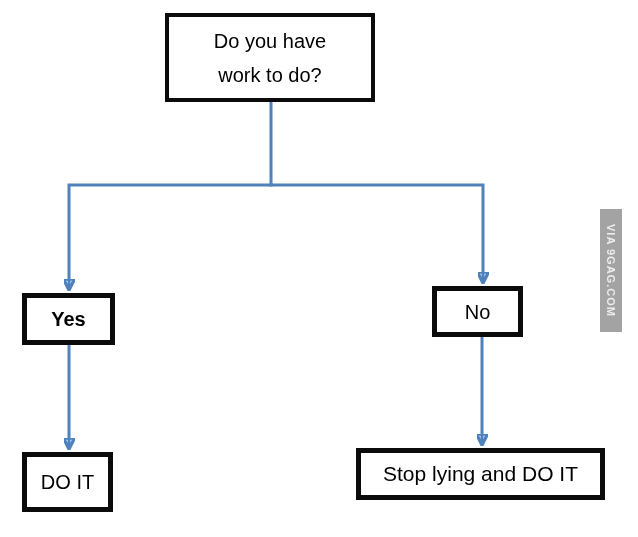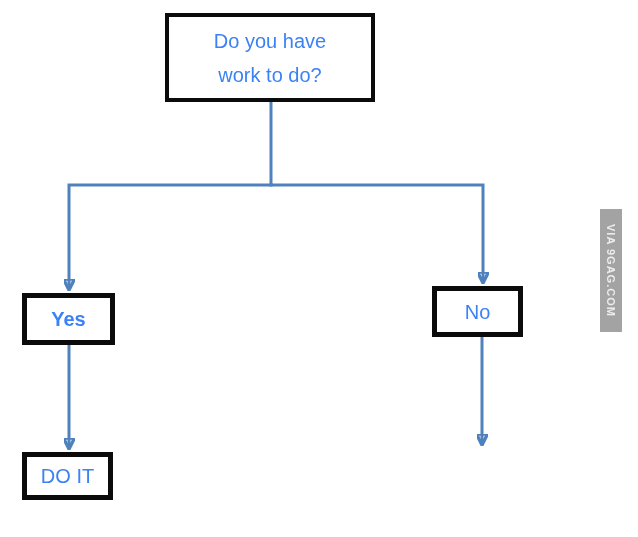--- a/index.html
+++ b/index.html
@@ -28,33 +28,33 @@
   }
   .node {
     position: absolute;
     background: #ffffff;
     border: 5px solid #0b0b0b;
     display: flex;
     flex-direction: column;
     align-items: center;
     justify-content: center;
     text-align: center;
-    color: #3b82f6;
+    color: #000000;
     font-size: 20px;
     line-height: 1.2;
   }
   .node-question {
     left: 165px; top: 13px;
     width: 210px; height: 89px;
     border-width: 4px;
     line-height: 34px;
   }
   .node-yes   { left: 22px;  top: 293px; width: 93px;  height: 52px; font-weight: bold; }
   .node-no    { left: 432px; top: 286px; width: 91px;  height: 51px; align-items: center; }
-  .node-doit  { left: 22px;  top: 452px; width: 91px;  height: 48px; }
+  .node-doit  { left: 22px;  top: 452px; width: 91px;  height: 60px; }
   .node-stop  { left: 356px; top: 448px; width: 249px; height: 52px; font-size: 21px; }
   .watermark {
     position: absolute;
     left: 600px; top: 209px;
     width: 22px; height: 123px;
     background: #a3a3a3;
     display: flex;
     align-items: center;
     justify-content: center;
   }
@@ -95,18 +95,21 @@
   </div>
 
   <div class="node node-no">
     <span>No</span>
   </div>
 
   <div class="node node-doit">
     <span>DO IT</span>
   </div>
 
+  <div class="node node-stop">
+    <span>Stop lying and DO IT</span>
+  </div>
 
   <div class="watermark">
     <span class="watermark-text">VIA 9GAG.COM</span>
   </div>
 
 </div>
 
 </body></html>

